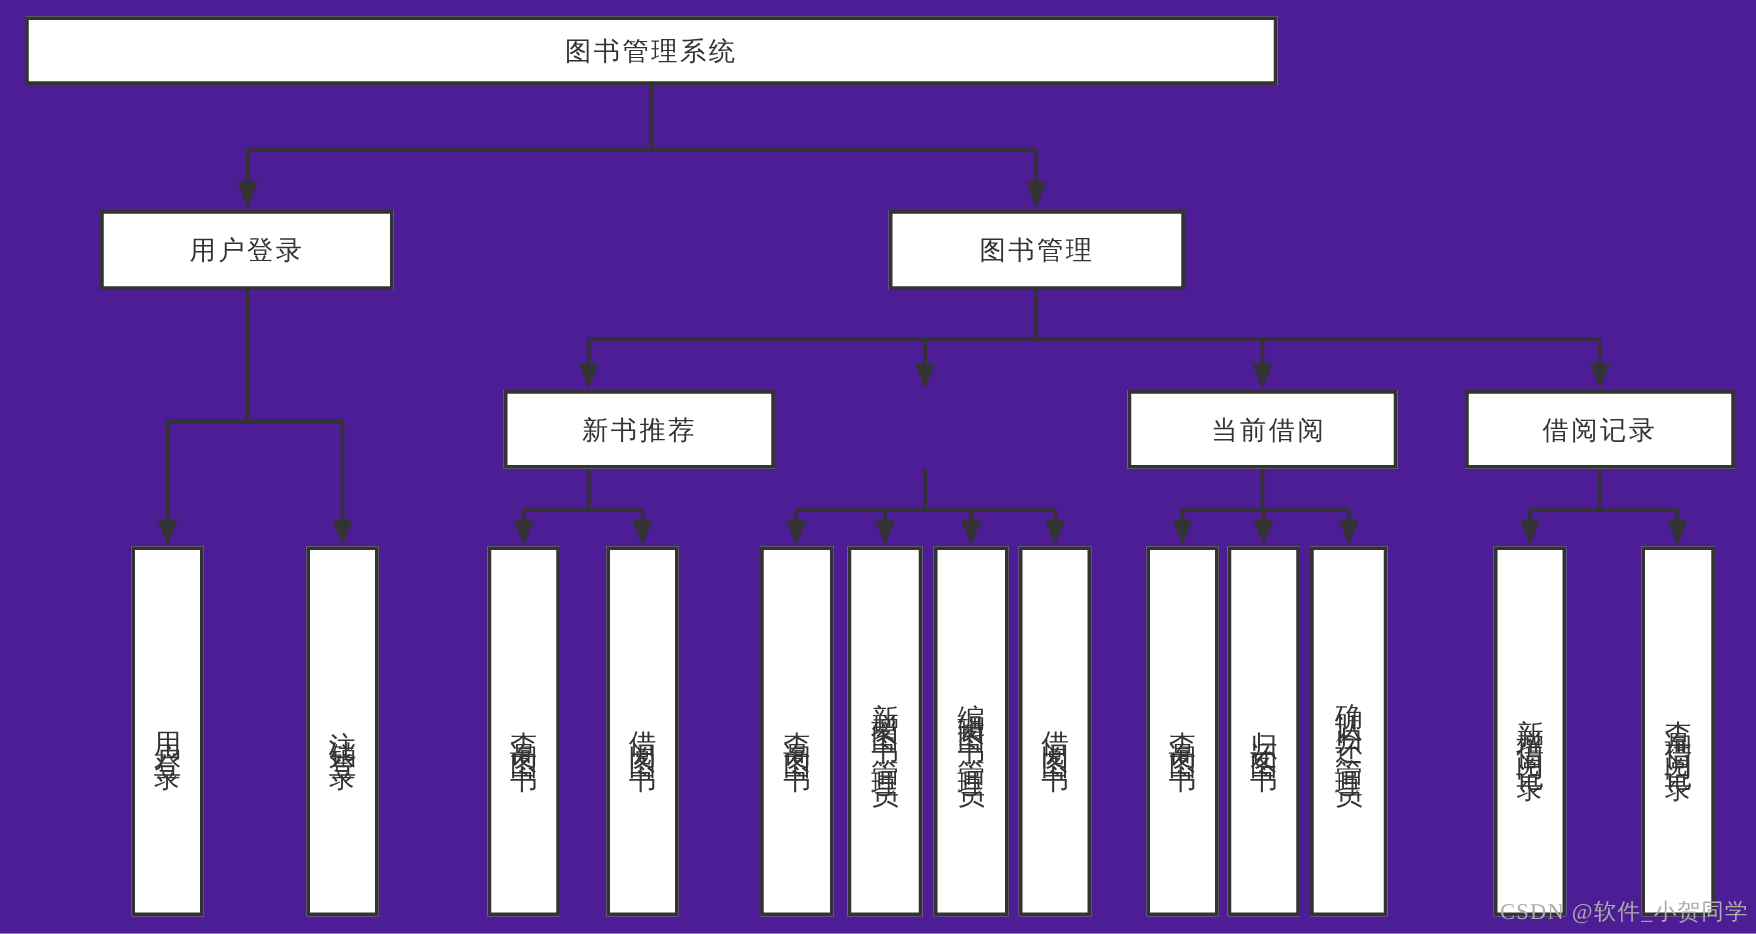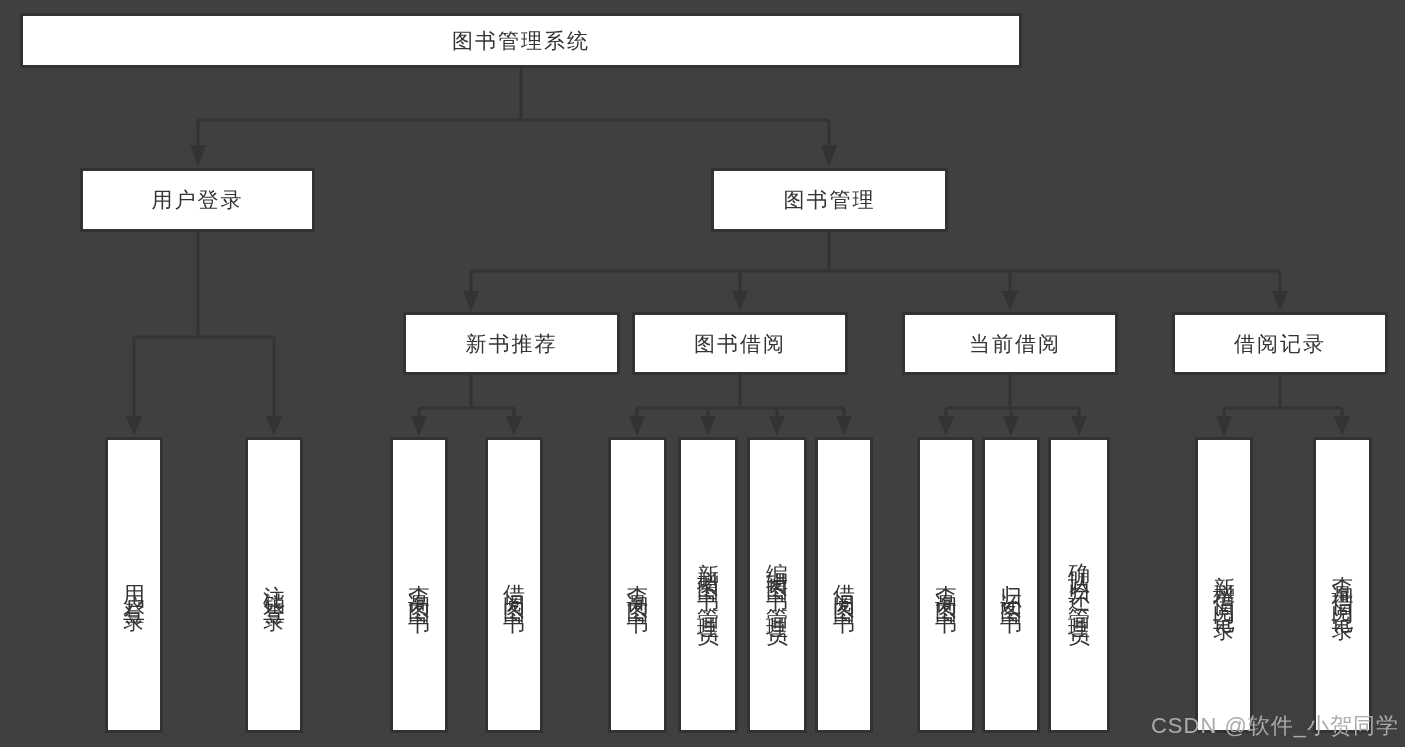--- a/index.html
+++ b/index.html
@@ -1,17 +1,17 @@
 <!DOCTYPE html>
 <html><head>
 <meta charset="utf-8">
 <style>
   html,body{margin:0;padding:0;background:#fff;}
   #canvas{
-    position:relative;width:1405px;height:747px;background:#404040;
+    position:relative;width:1405px;height:747px;background:#4c1d95;
     font-family:"Liberation Sans", sans-serif;color:#333333;overflow:hidden;
   }
   #wires{position:absolute;left:0;top:0;}
   .box{
     position:absolute;background:#ffffff;border:3px solid #333333;
     box-sizing:border-box;display:flex;align-items:center;justify-content:center;
     color:#333333;
   }
   .hlabel{font-size:21px;letter-spacing:2px;white-space:nowrap;}
   .root{left:20px;top:13px;width:1002px;height:55px;}
@@ -19,21 +19,21 @@
   .lvl2b{left:711px;top:168px;width:237px;height:64px;}
   .mid{top:312px;height:63px;}
   .leaf{top:437px;height:296px;}
   .vtext{
     writing-mode:vertical-rl;text-orientation:mixed;
     font-size:22px;letter-spacing:9px;line-height:1;
     white-space:nowrap;
   }
   #watermark{
     position:absolute;right:6px;bottom:6px;z-index:5;
-    font-size:22px;color:#ababab;letter-spacing:1px;white-space:nowrap;
+    font-size:18px;color:#ababab;letter-spacing:1px;white-space:nowrap;font-family:Liberation Serif, serif;
   }
 </style>
 </head>
 <body>
 
 <div id="canvas">
 
   <svg id="wires" width="1405" height="747" viewBox="0 0 1405 747">
     <g stroke="#333333" stroke-width="3" fill="none">
 
@@ -73,21 +73,20 @@
       <polygon points="1342,436 1334,416 1350,416"></polygon>
     </g>
   </svg>
 
   <div class="box root hlabel">图书管理系统</div>
 
   <div class="box lvl2a hlabel">用户登录</div>
   <div class="box lvl2b hlabel">图书管理</div>
 
   <div class="box mid hlabel" style="left:363px;width:217px;margin-left:40px;">新书推荐</div>
-  <div class="box mid hlabel" style="left:632px;width:216px;">图书借阅</div>
   <div class="box mid hlabel" style="left:902px;width:216px;padding-left:10px;">当前借阅</div>
   <div class="box mid hlabel" style="left:1172px;width:216px;">借阅记录</div>
 
   <div class="box leaf" style="left:105px;width:58px;">
     <span class="vtext">用户登录</span>
   </div>
   <div class="box leaf" style="left:245px;width:58px;">
     <span class="vtext">注销登录</span>
   </div>
 

